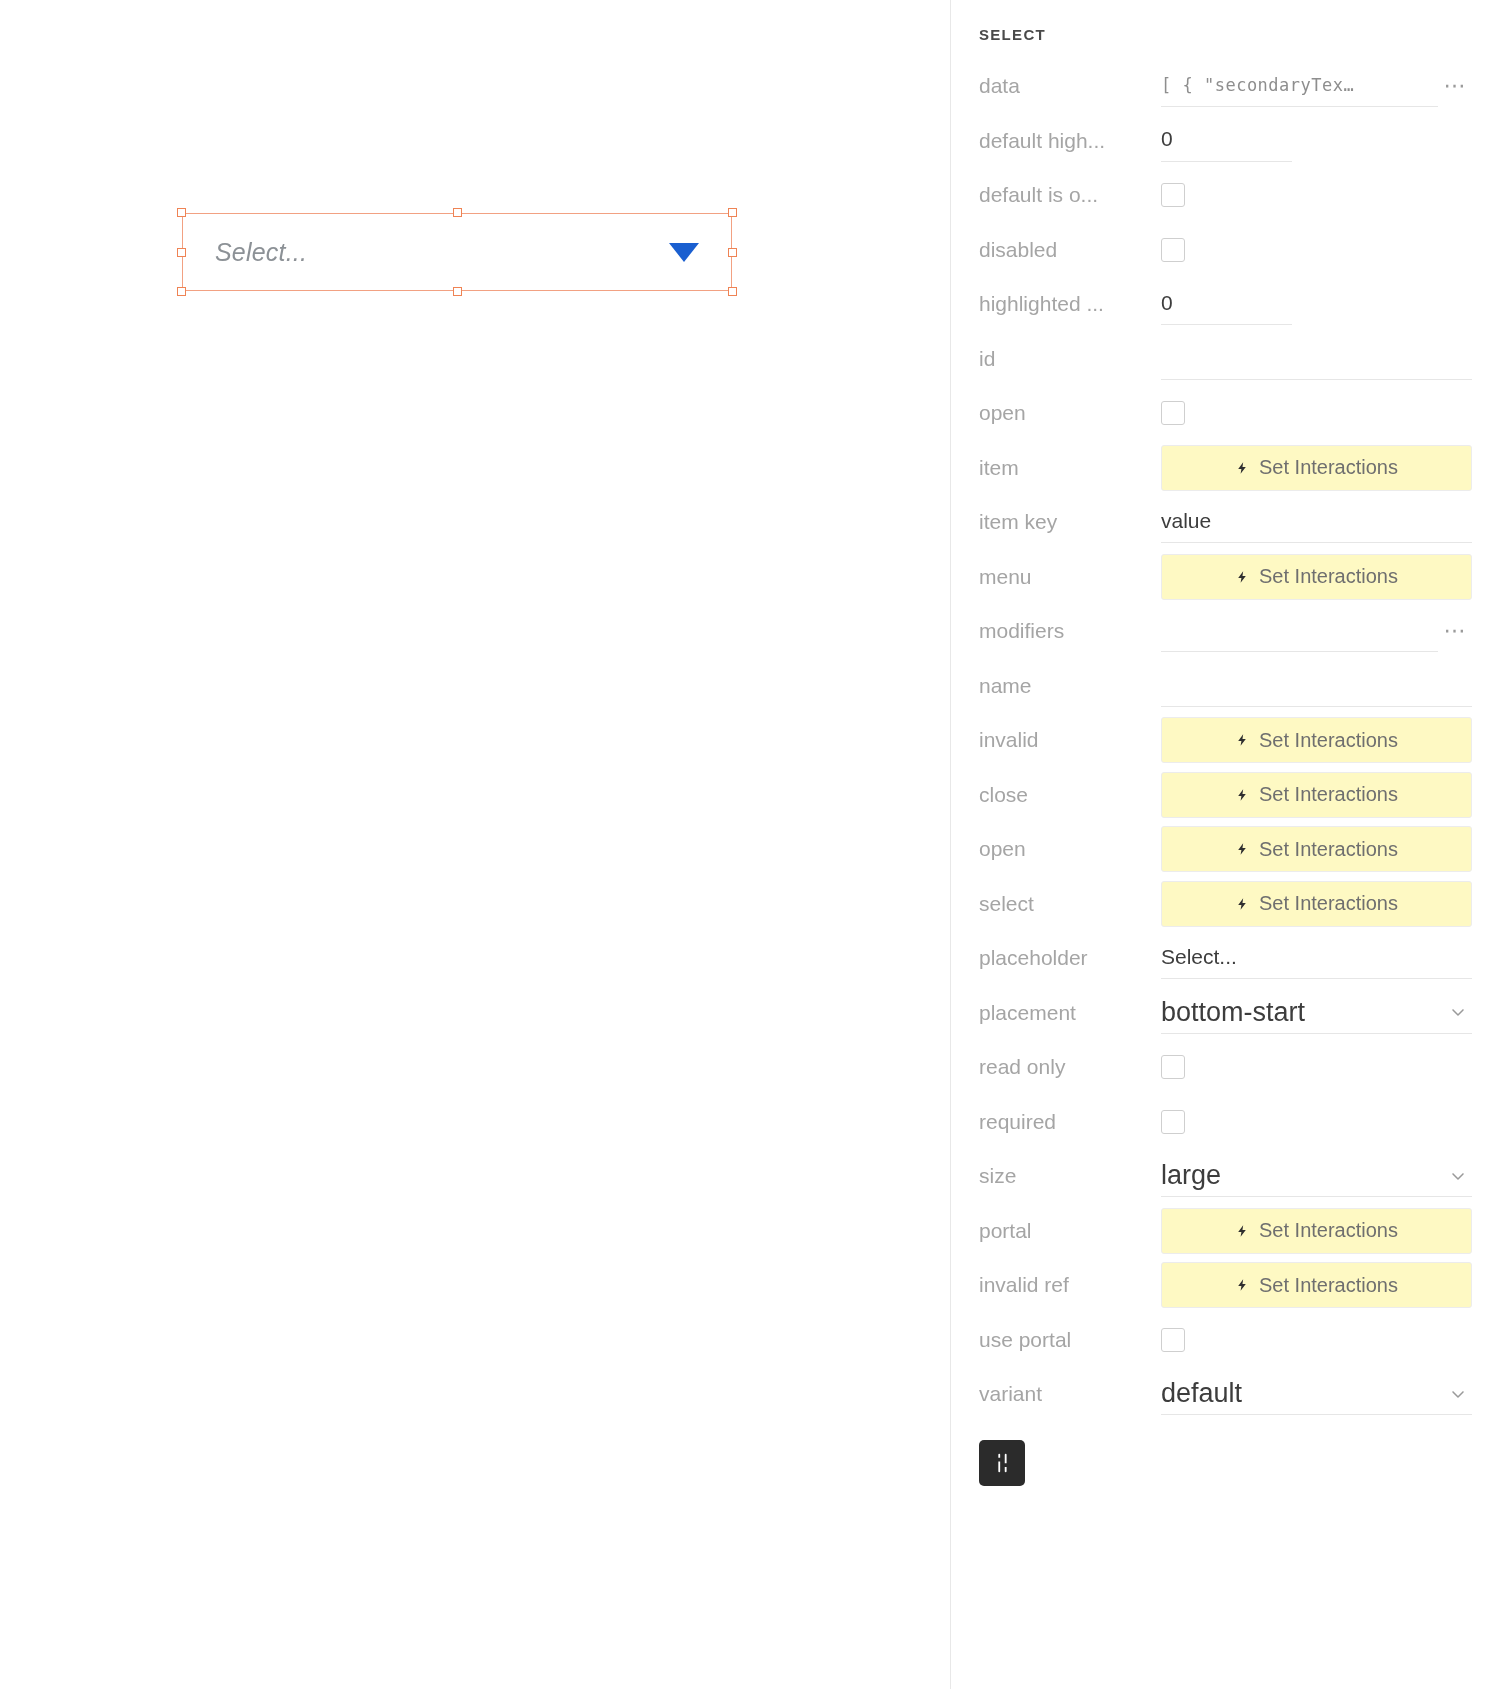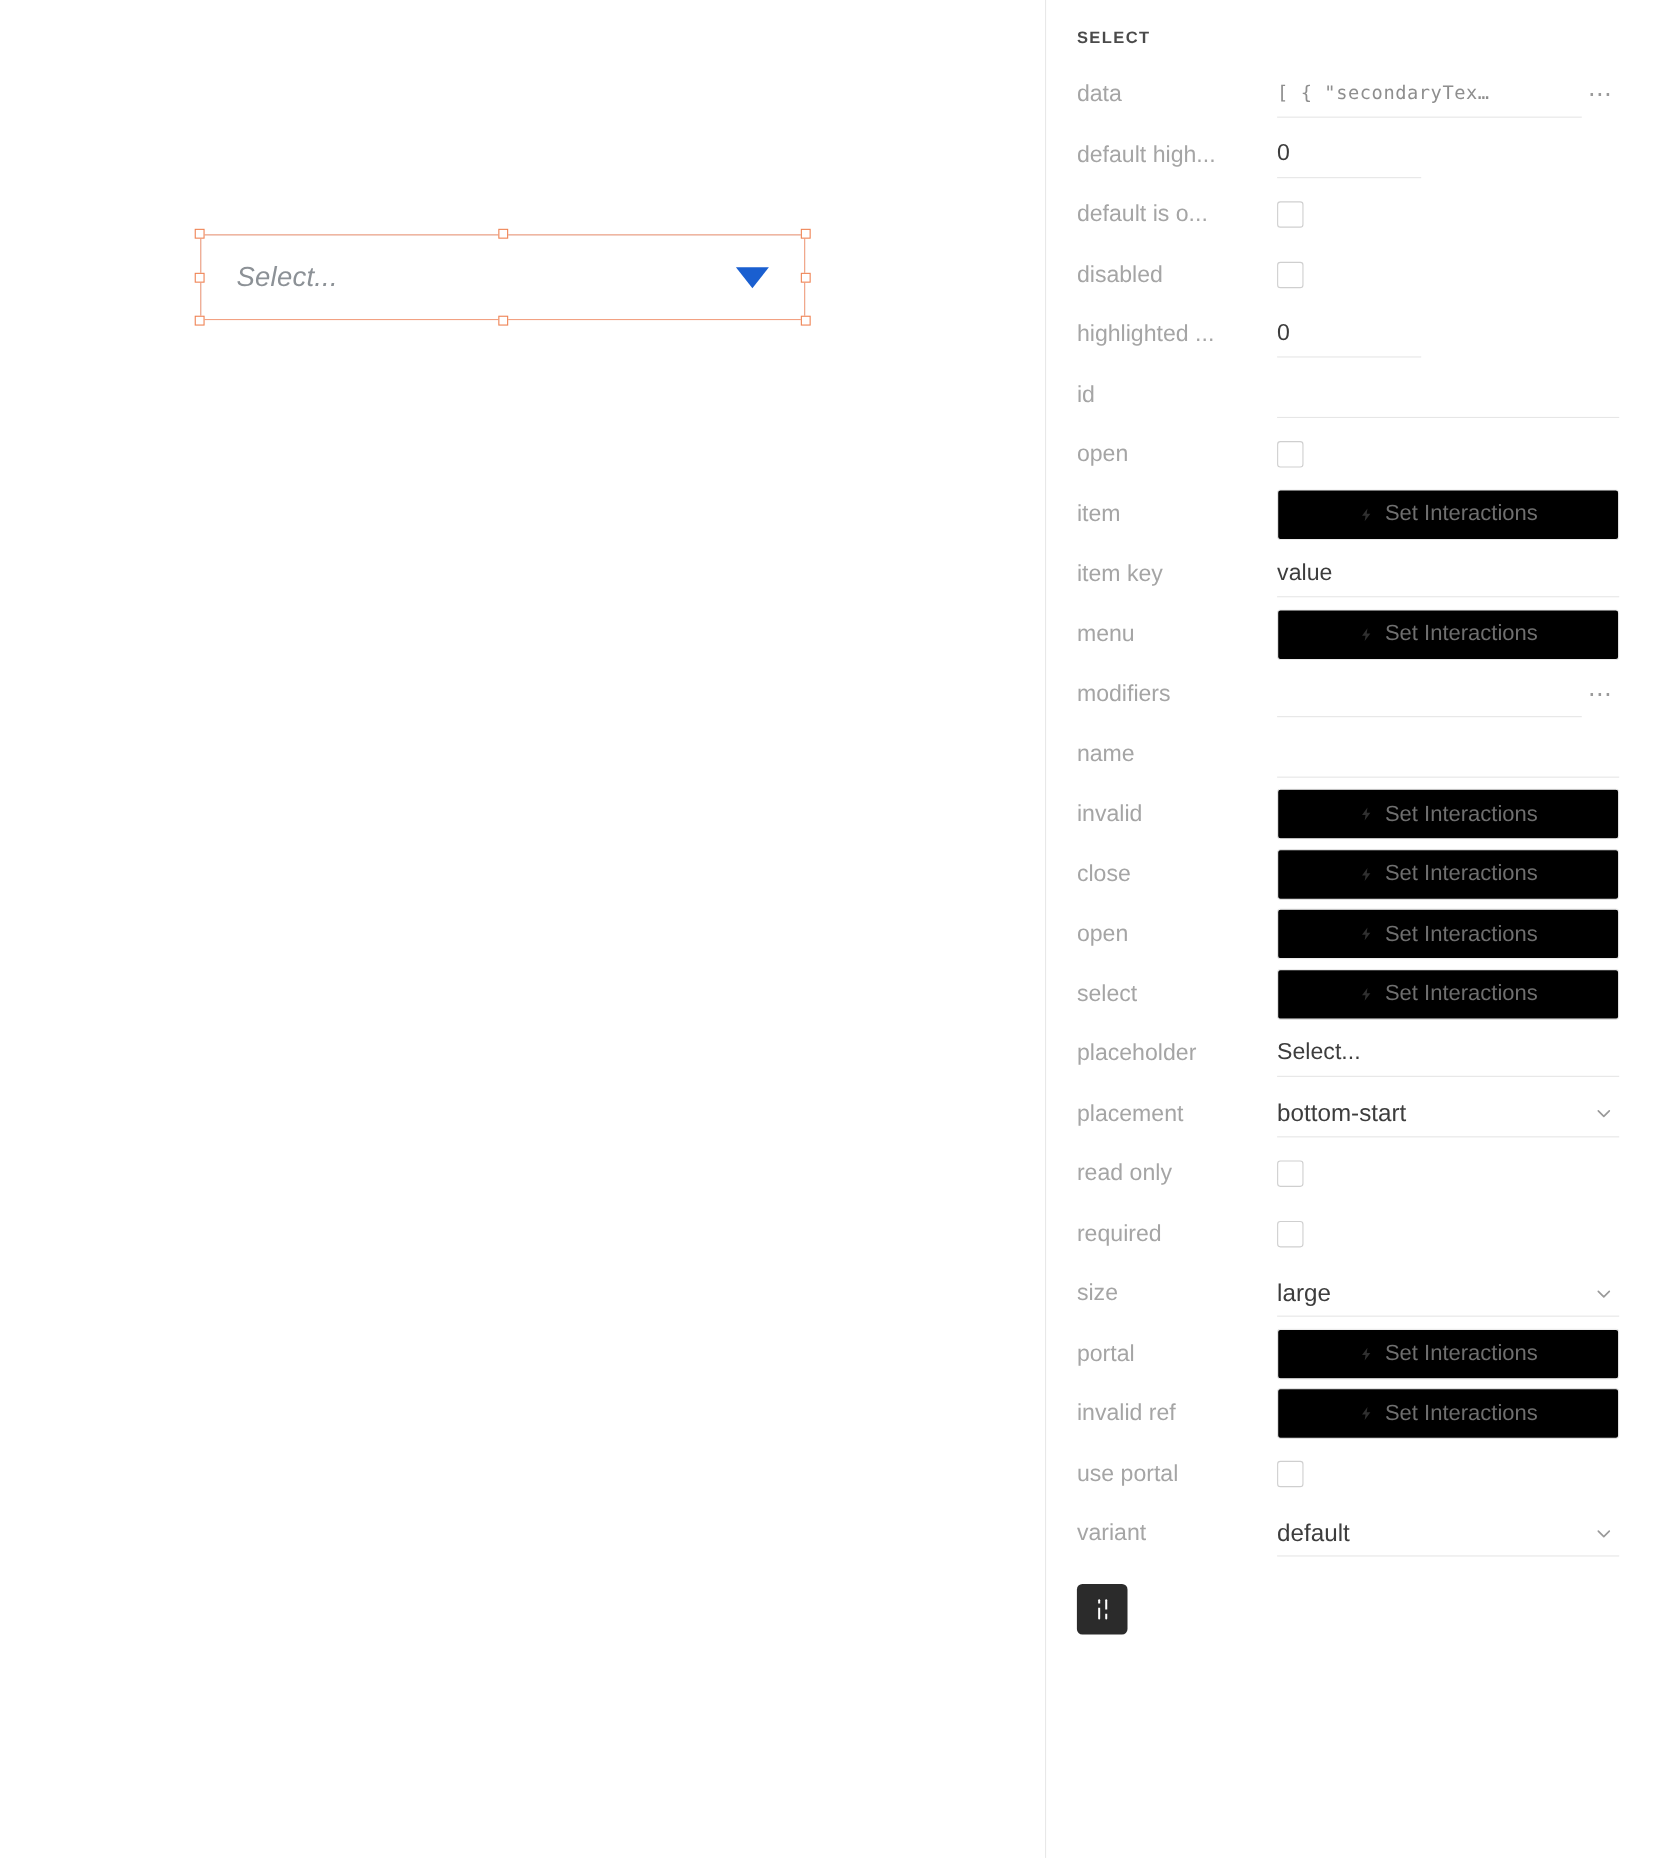--- a/index.html
+++ b/index.html
@@ -184,21 +184,21 @@
     background: #ffffff;
     cursor: pointer;
   }
 
   
   .si-btn {
     flex: 1;
     height: 46px;
     border: 1px solid #ececec;
     border-radius: 3px;
-    background: #000000;
+    background: #fef9c3;
     display: flex;
     align-items: center;
     justify-content: center;
     gap: 10px;
     cursor: pointer;
   }
   .si-btn .bolt {
     width: 14px;
     height: 20px;
     display: inline-block;
@@ -213,21 +213,21 @@
   .dd-field {
     flex: 1;
     display: flex;
     align-items: center;
     height: 42px;
     border-bottom: 1px solid #e6e6e6;
     cursor: pointer;
   }
   .dd-field .dd-val {
     flex: 1;
-    font-size: 22px;
+    font-size: 27px;
     color: #3d3d3d;
   }
   .dd-field .chev {
     flex: 0 0 20px;
     height: 20px;
     margin-right: 4px;
   }
 
   
   .tool-btn {

